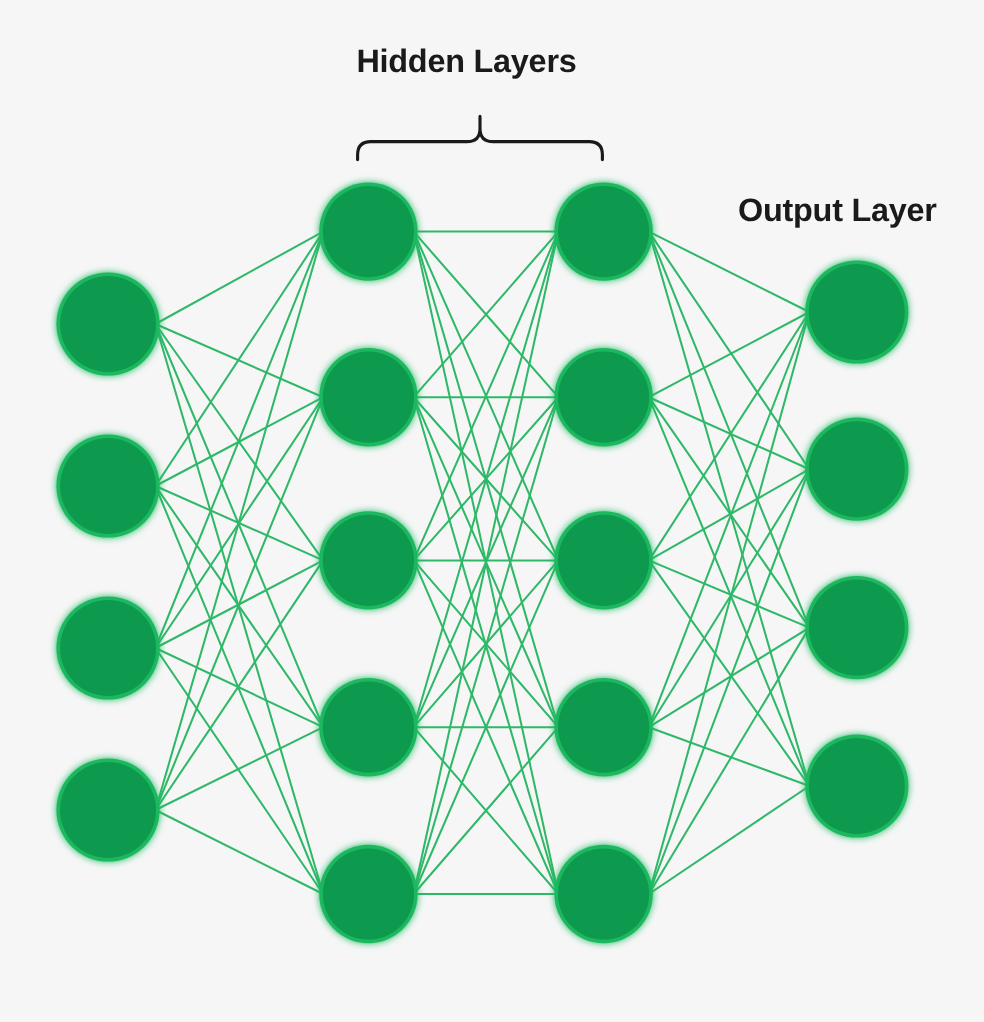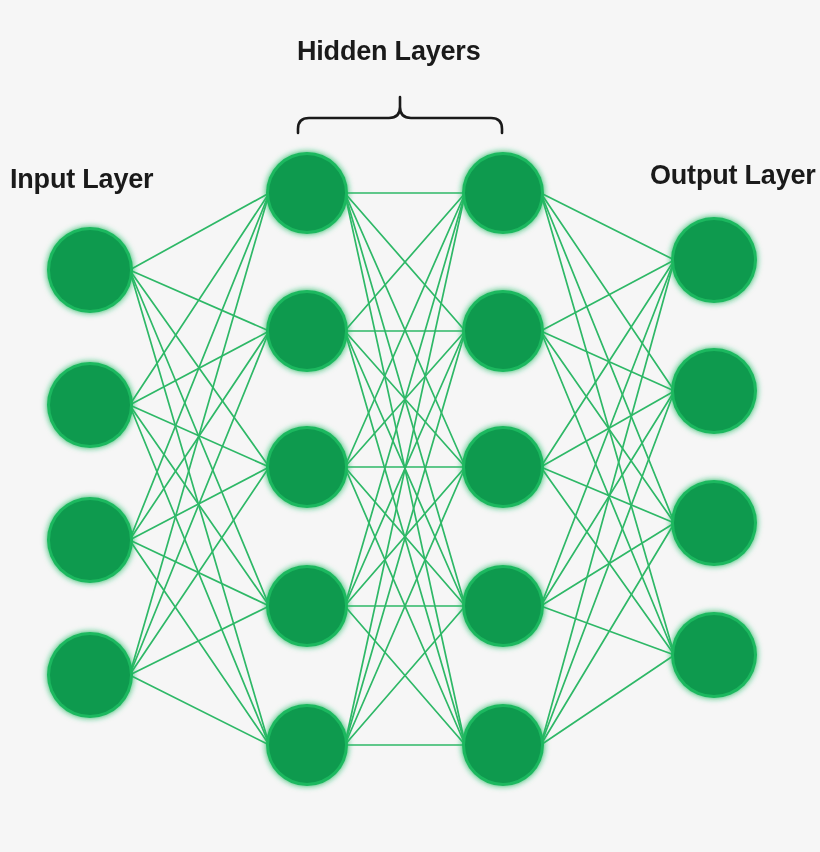--- a/index.html
+++ b/index.html
@@ -28,21 +28,21 @@
     position: absolute;
     color: #1a1a1a;
     font-family: "Liberation Sans", sans-serif;
     font-size: 27px;
     font-weight: 600;
     letter-spacing: -0.2px;
     white-space: nowrap;
     line-height: 1;
   }
   #label-input  { left: 10px;  top: 166px; }
-  #label-output { left: 650px; top: 162px; }
+  #label-output { left: 615px; top: 162px; }
   #label-hidden { left: 297px; top: 38px; }
 </style>
 </head>
 <body>
 
 <div id="canvas">
 
   <svg id="net-svg" viewBox="0 0 820 852">
     <defs>
       <filter id="node-glow" x="-60%" y="-60%" width="220%" height="220%">
@@ -192,19 +192,18 @@
         <g>
           <circle cx="714" cy="655" r="43" fill="#1db85f" filter="url(#node-glow)"></circle>
           <circle cx="714" cy="655" r="40" fill="#0e9a4e"></circle>
         </g>
       </g>
     <g id="brace-group">
         <path d="M 298 133 L 298 129 Q 298 118 309 118 L 389 118 Q 400 118 400 107 L 400 97 L 400 107 Q 400 118 411 118 L 491 118 Q 502 118 502 129 L 502 133" fill="none" stroke="#1a1a1a" stroke-width="2.6" stroke-linecap="round" stroke-linejoin="round"></path>
       </g>
   </svg>
 
-  <div class="layer-label" id="label-input">Input Layer</div>
 
   <div class="layer-label" id="label-hidden">Hidden Layers</div>
 
   <div class="layer-label" id="label-output">Output Layer</div>
 
 </div>
 
 </body></html>

